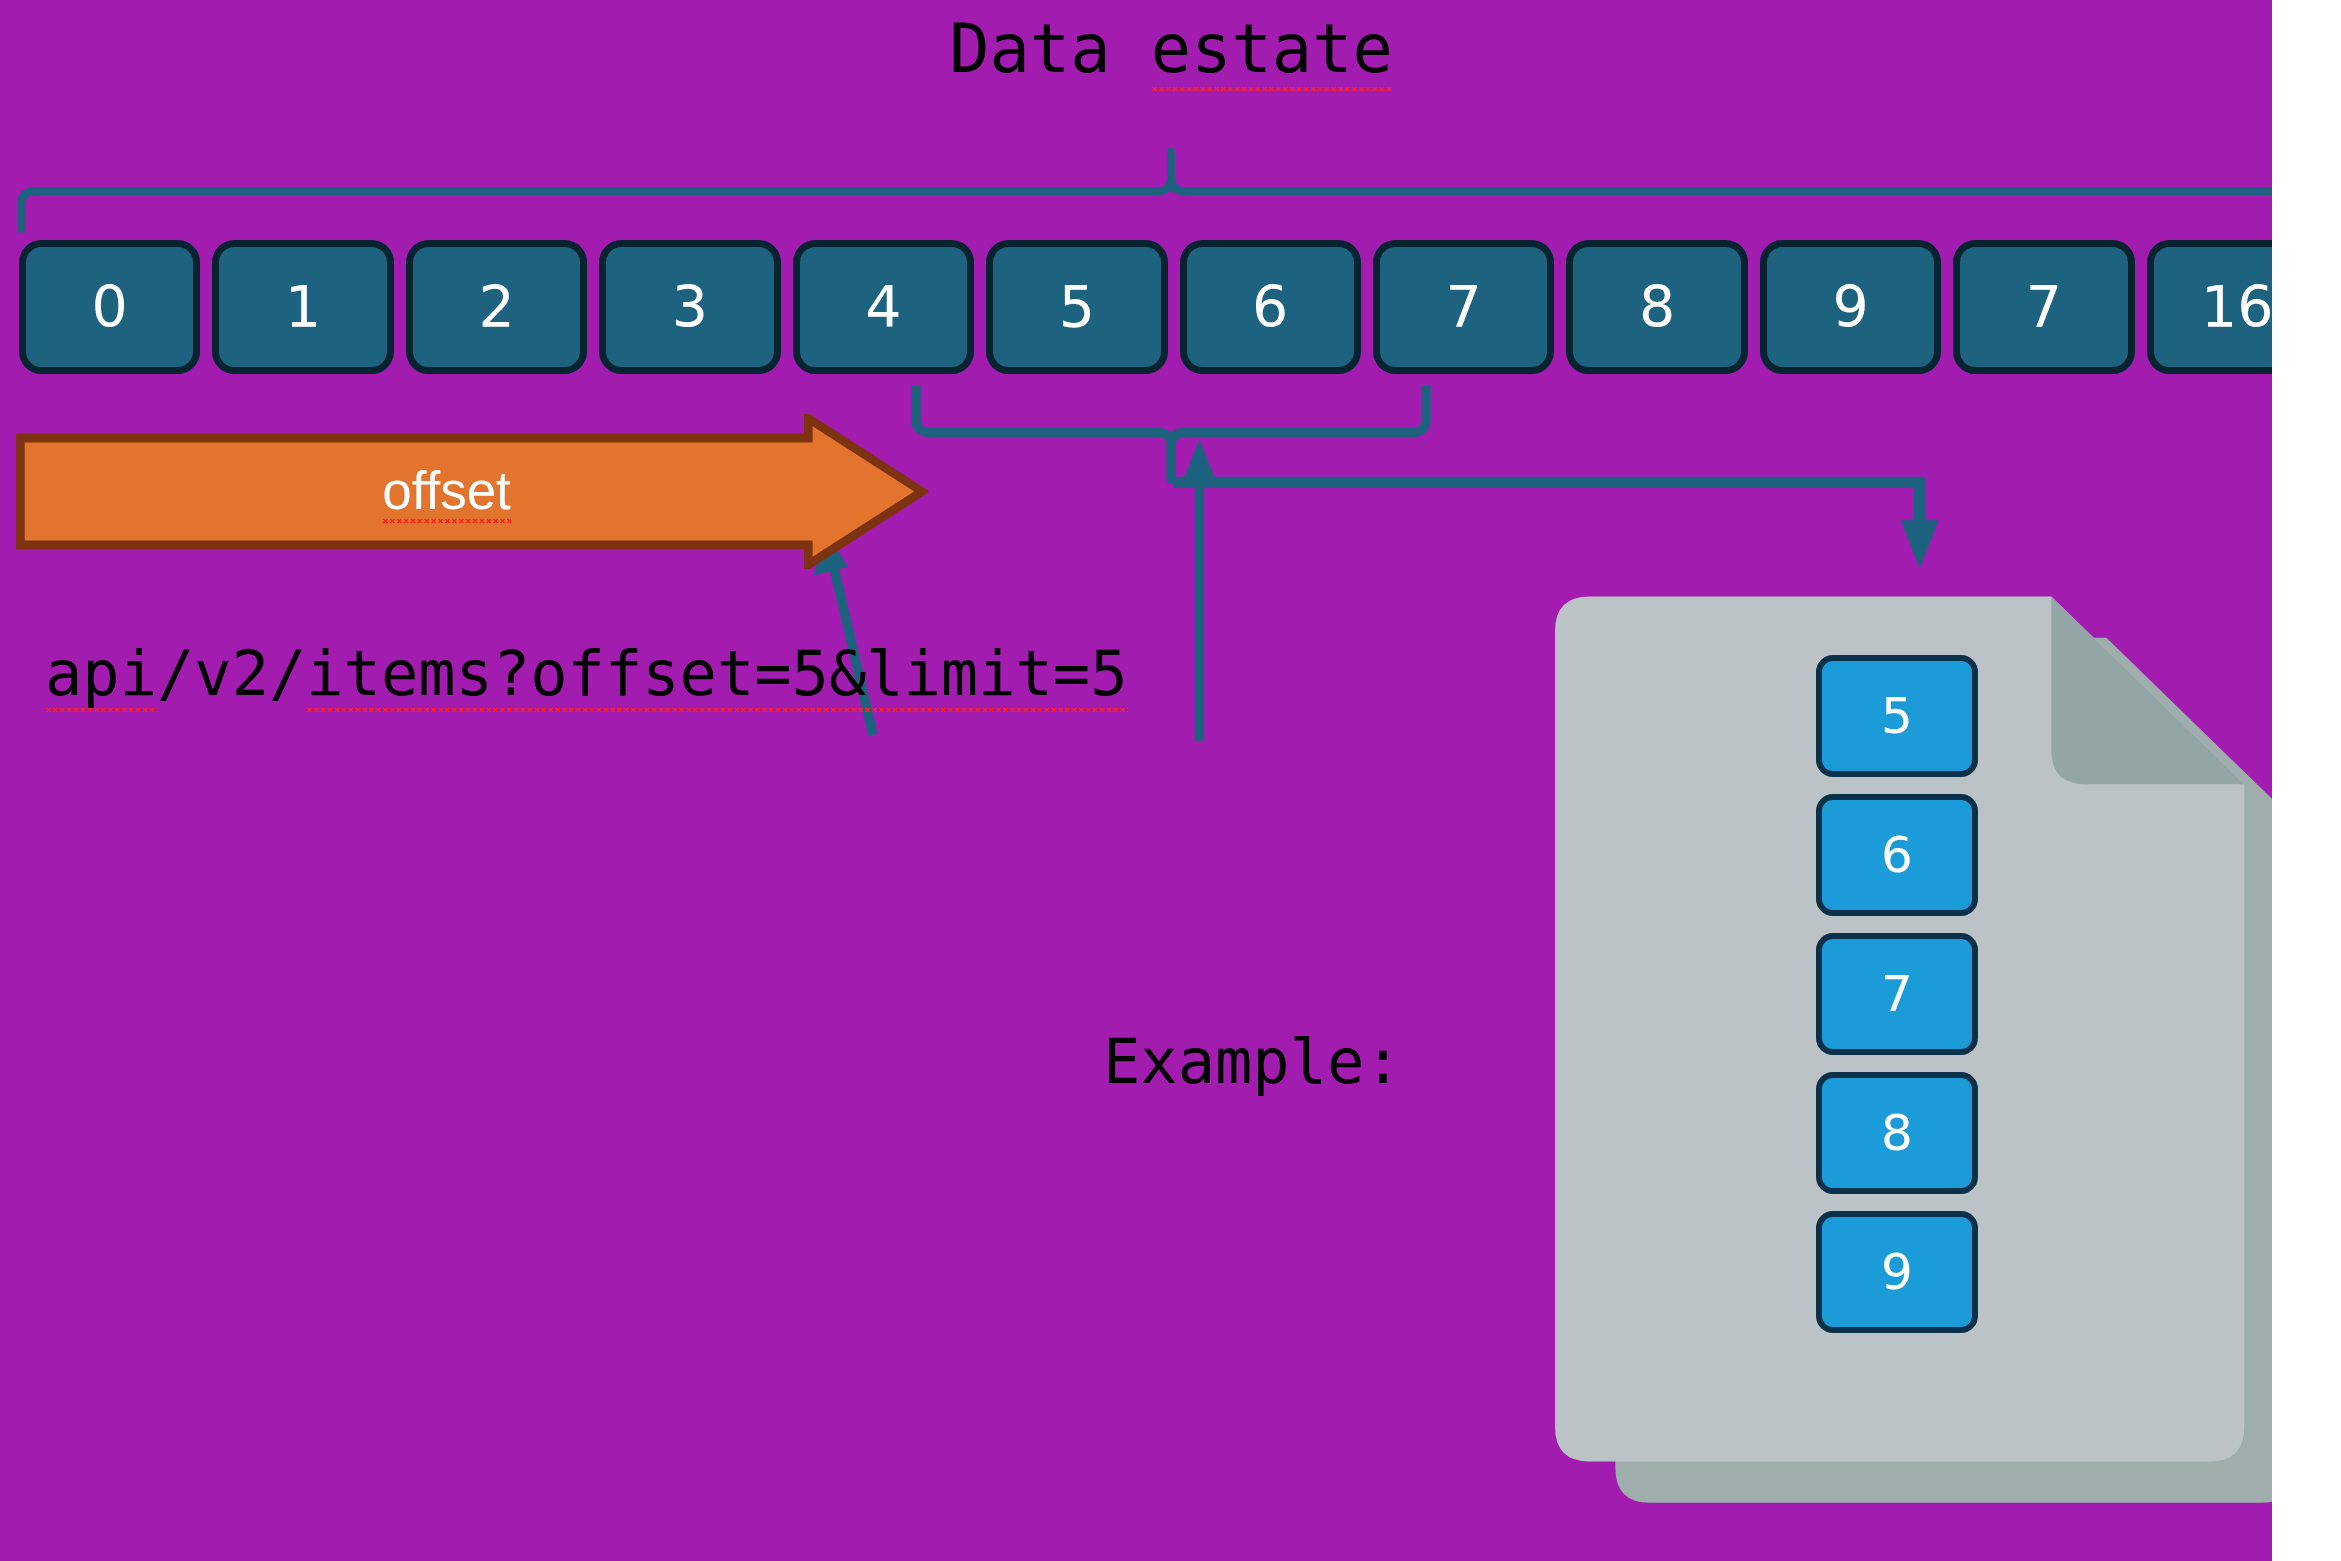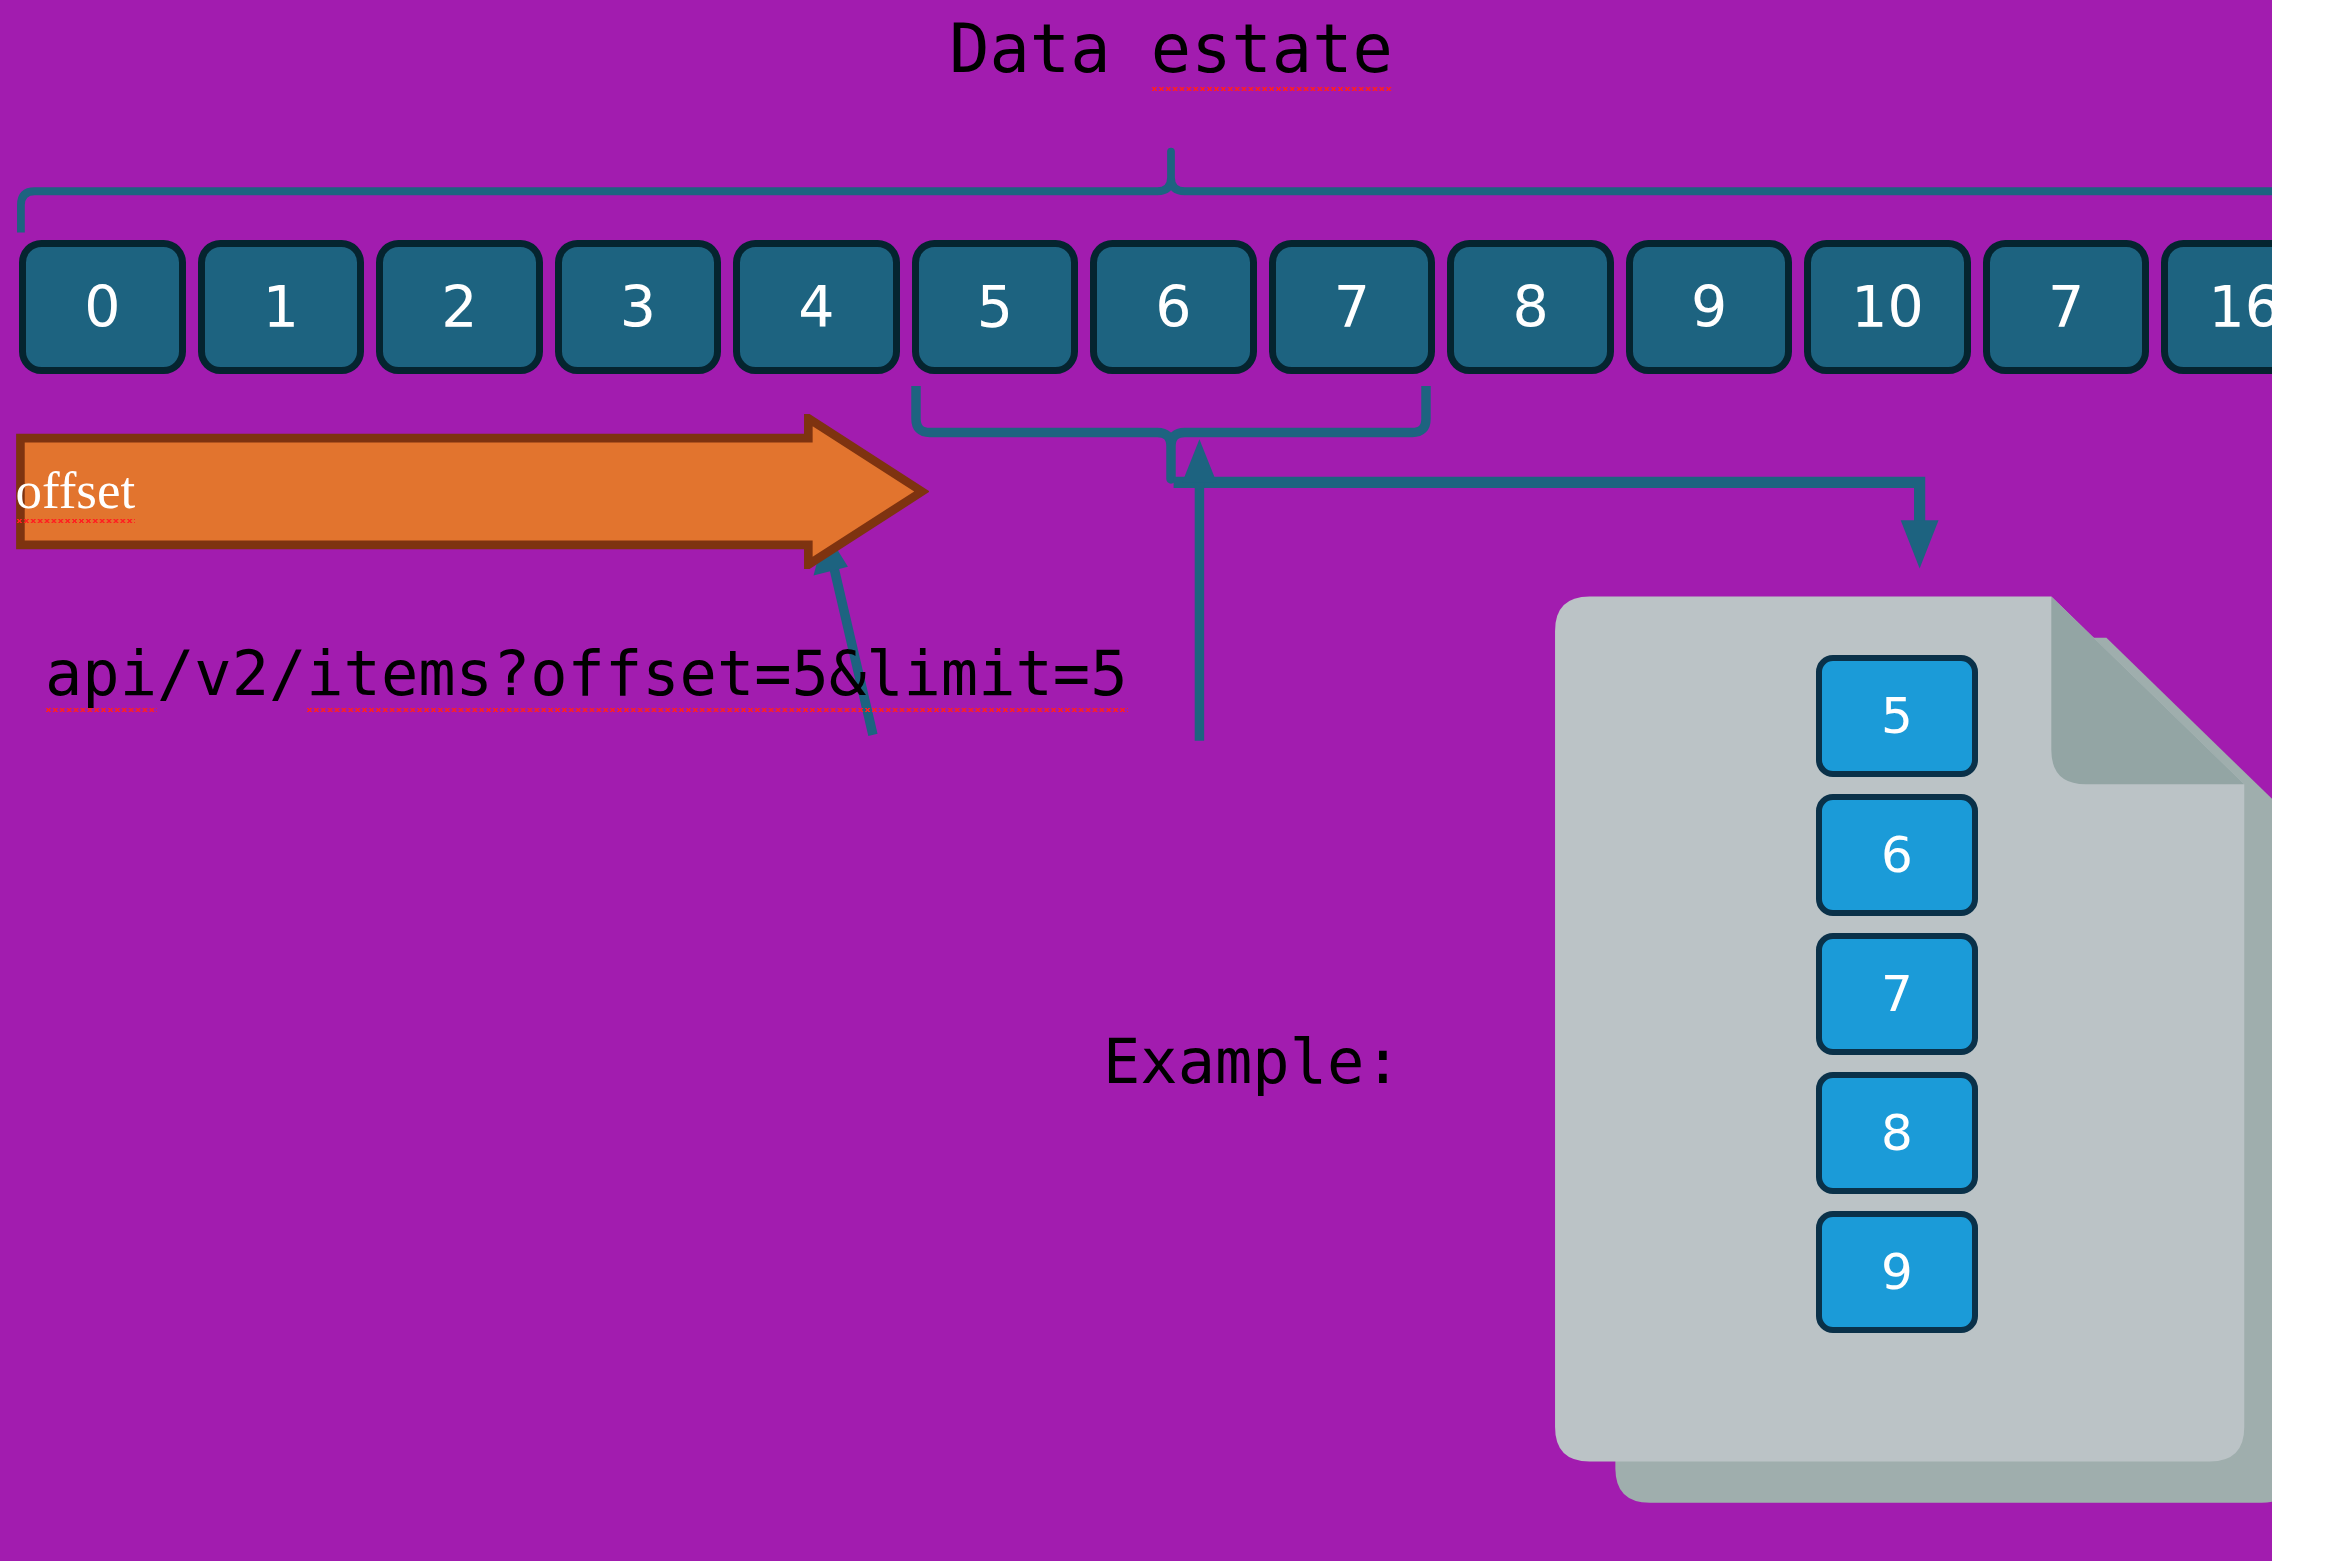--- a/index.html
+++ b/index.html
@@ -84,22 +84,22 @@
     height: 155px;
   }
   #offset-label {
     position: absolute;
     left: 15.5px;
     top: 414px;
     width: 862px;
     height: 155px;
     display: flex;
     align-items: center;
-    justify-content: flex-start;
-    font-family: Liberation Serif, serif;
+    justify-content: center;
+    font-family: Liberation Sans, sans-serif;
     font-size: 53px;
     color: #ffffff;
   }
   .squiggle-white {
     display: inline-block;
     background-repeat: repeat-x;
     background-position: 0 100%;
     background-size: 6.9px 4.3px;
     background-image:
       linear-gradient(45deg, transparent 42%, #ff2020 42%, #ff2020 58%, transparent 58%),
@@ -218,21 +218,20 @@
     <div class="cell">0</div>
     <div class="cell">1</div>
     <div class="cell">2</div>
     <div class="cell">3</div>
     <div class="cell">4</div>
     <div class="cell">5</div>
     <div class="cell">6</div>
     <div class="cell">7</div>
     <div class="cell">8</div>
     <div class="cell">9</div>
-    <div class="cell">10</div>
     <div class="cell">7</div>
     <div class="cell">16</div>
   </div>
 
   <svg id="offset-arrow" viewBox="0 0 1060 180">
     <path d="M 5 28 L 920 28 L 920 5 L 1052 90 L 920 175 L 920 152 L 5 152 Z" fill="#E2742E" stroke="#7E3310" stroke-width="10" stroke-linejoin="miter"></path>
   </svg>
   <div id="offset-label">
     <span class="squiggle-white">offset</span>
   </div>

